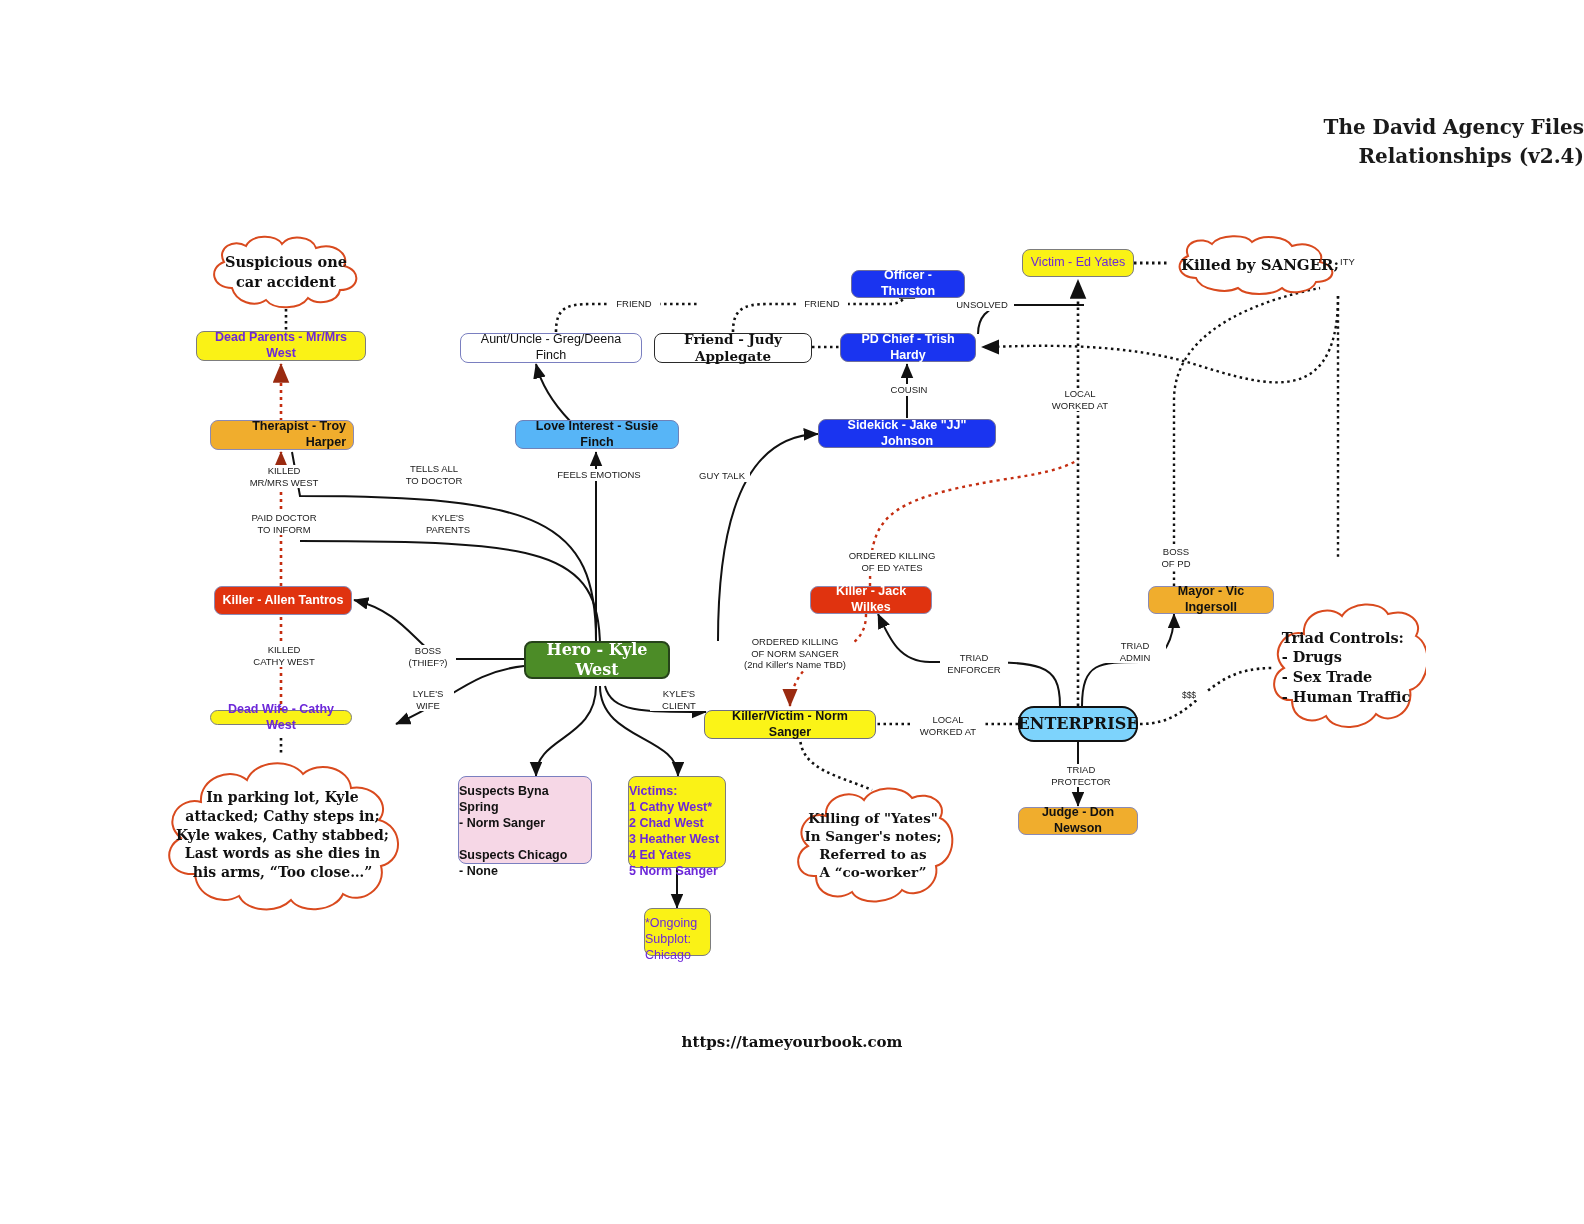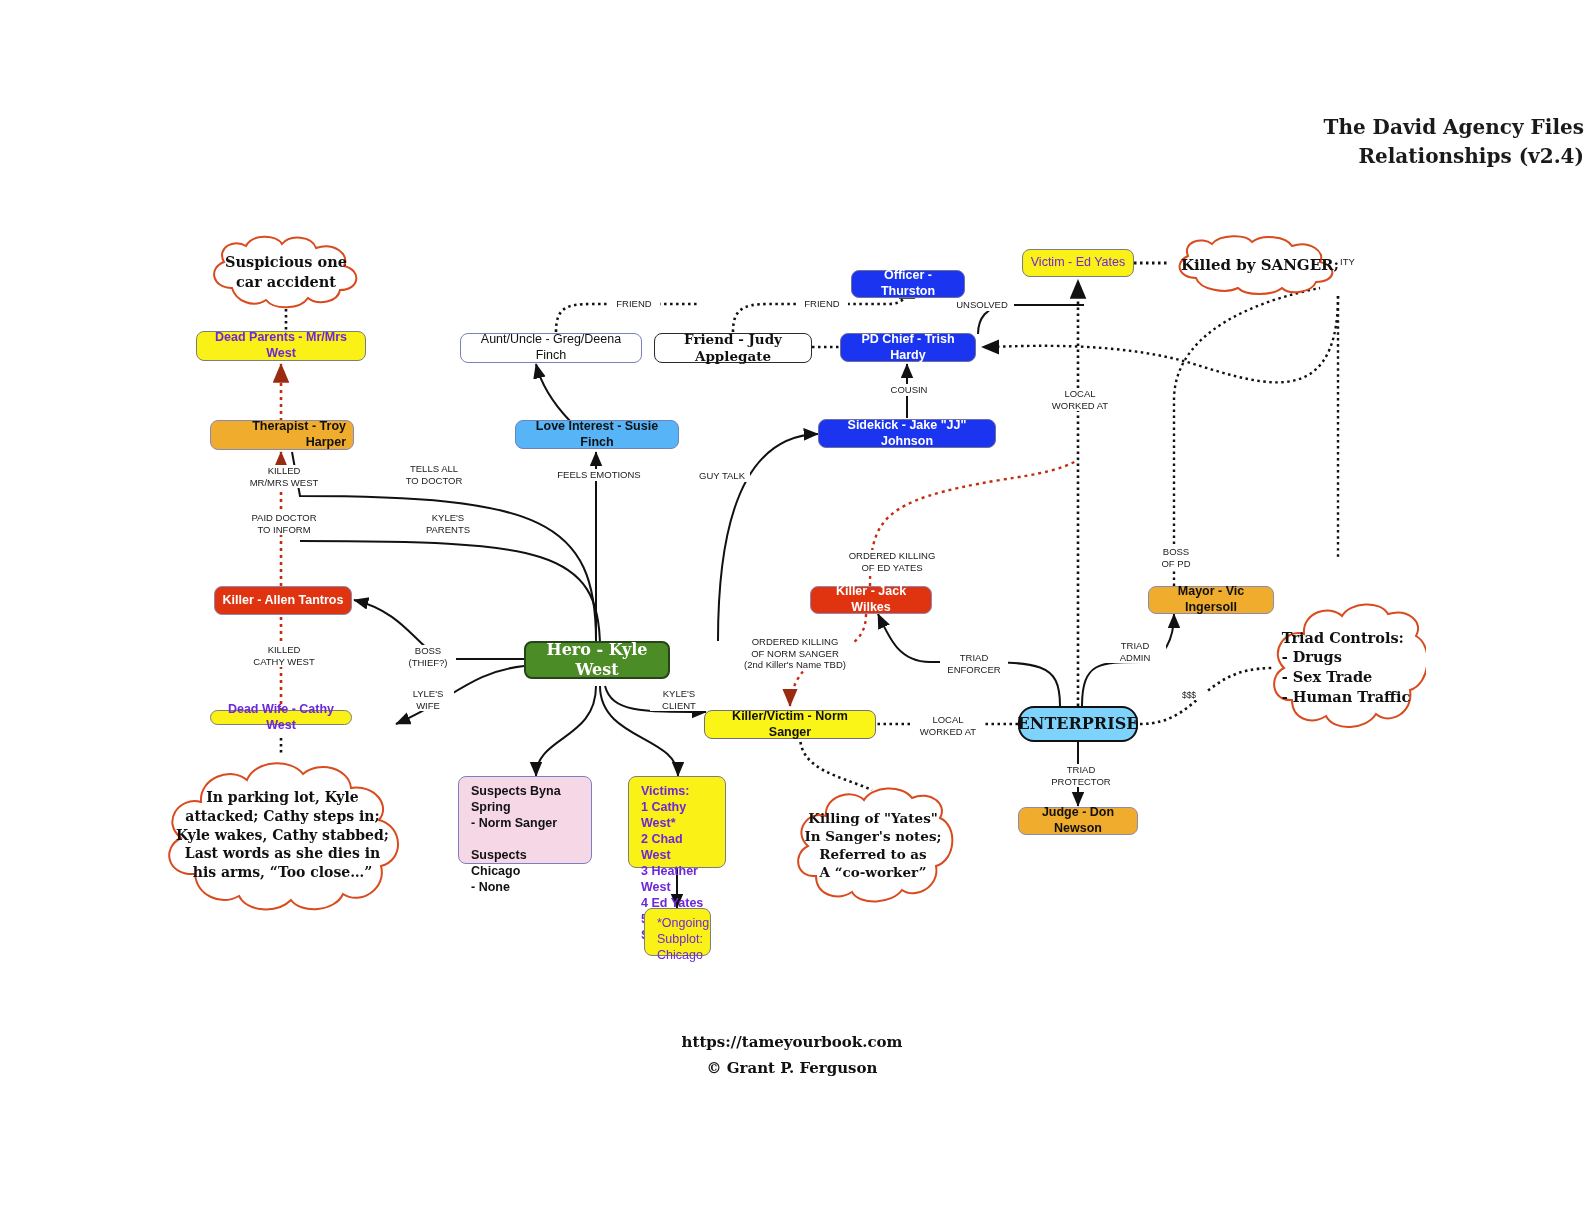--- a/index.html
+++ b/index.html
@@ -23,21 +23,21 @@
   
   .node{
     position:absolute;box-sizing:border-box;
     display:flex;align-items:center;justify-content:center;
     border-radius:8px;border:1.6px solid #7a7fc0;
     font-weight:bold;font-size:12.5px;color:#111;
     text-align:center;line-height:1.25;padding:4px 7px;
     z-index:5;background:#fff;
   }
   .node.left-align{justify-content:flex-start;text-align:left;align-items:flex-start;
-     padding:6px 12px;white-space:pre-line;font-size:12.5px;line-height:1.28;}
+     padding:6px 0;white-space:pre-line;font-size:12.5px;line-height:1.28;}
 
   .c-yellow{background:#faf216;border-color:#7d7d7d;color:#6d28d9;}
   .c-yellow2{background:#fbf417;border-color:#6f6f84;color:#111;}
   .c-orange{background:#f0ad2d;border-color:#8a8ab5;color:#111;}
   .c-red{background:#e0330f;border-color:#8a8ab5;color:#ffffff;}
   .c-blue{background:#1a34f0;border-color:#6f6f9a;color:#ffffff;}
   .c-lightblue{background:#57b5f7;border-color:#6f82b8;color:#111;}
   .c-green{background:#4c8c27;border-color:#26431a;color:#ffffff;
            font-family:"DejaVu Serif","Liberation Serif",serif;font-size:16px;border-width:2.2px;}
   .c-white{background:#ffffff;border-color:#7a7fc0;font-weight:normal;}
@@ -313,14 +313,13 @@
 <div class="elabel" style="left:1044px;top:388px;width:68px;">LOCAL
 WORKED AT</div>
 <div class="elabel" style="left:912px;top:714px;width:68px;">LOCAL
 WORKED AT</div>
 <div class="elabel" style="left:1146px;top:546px;width:56px;">BOSS
 OF PD</div>
 <div class="elabel tiny" style="left:1172px;top:690px;width:30px;">$$$</div>
 
 <div class="footer">
   <div>https://tameyourbook.com</div>
-  <div>©  Grant P. Ferguson</div>
 </div>
 
 </body></html>

